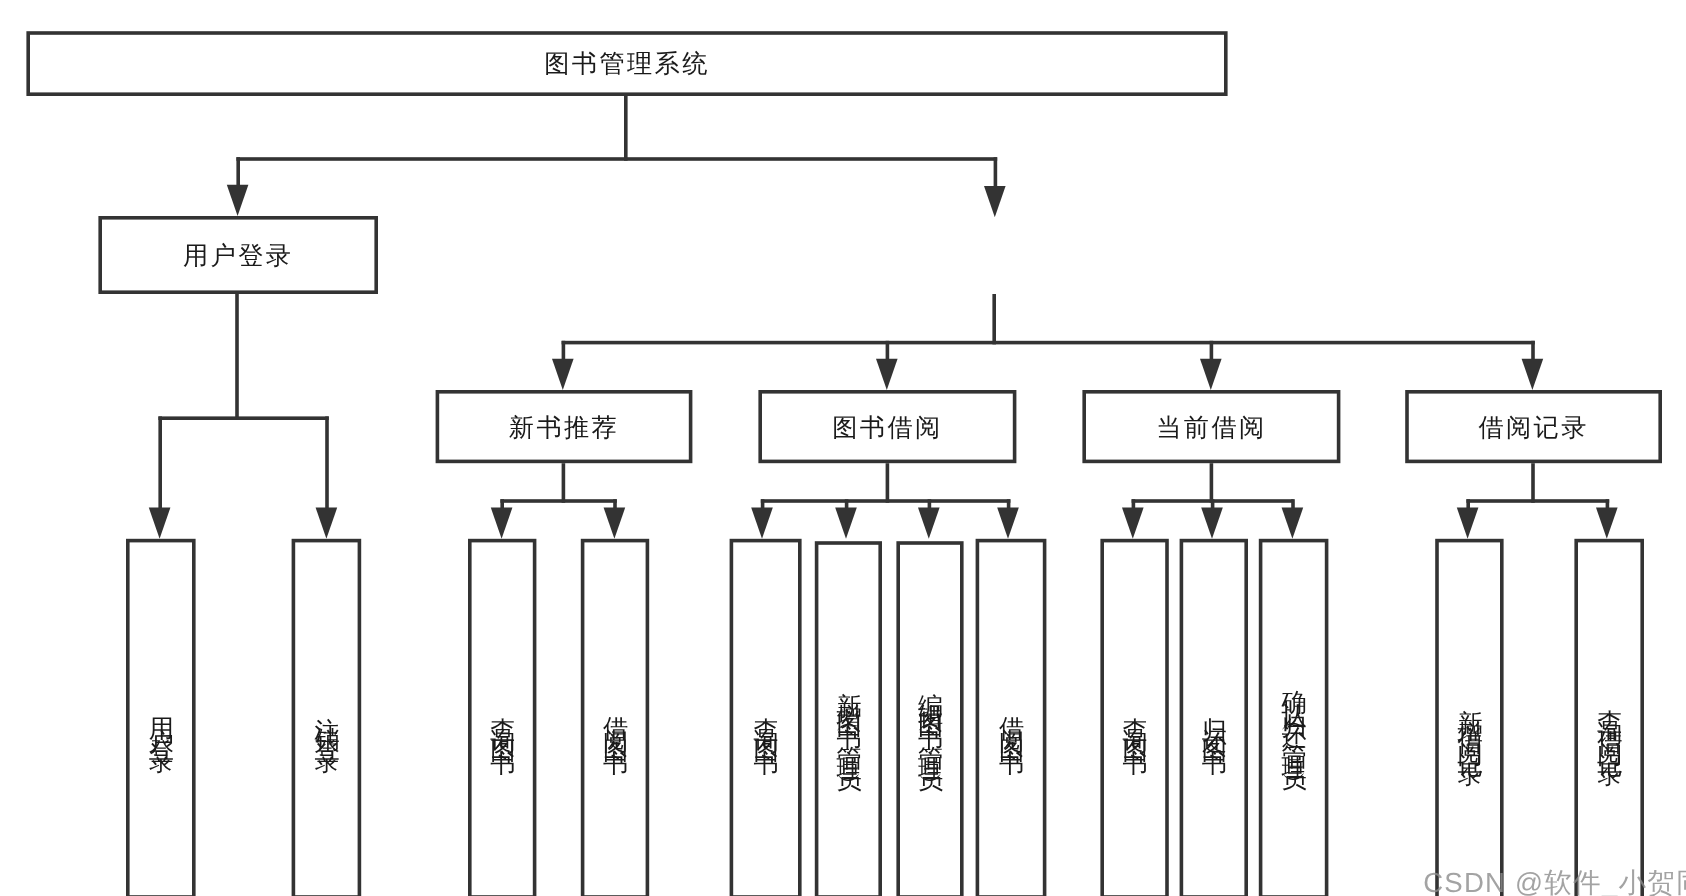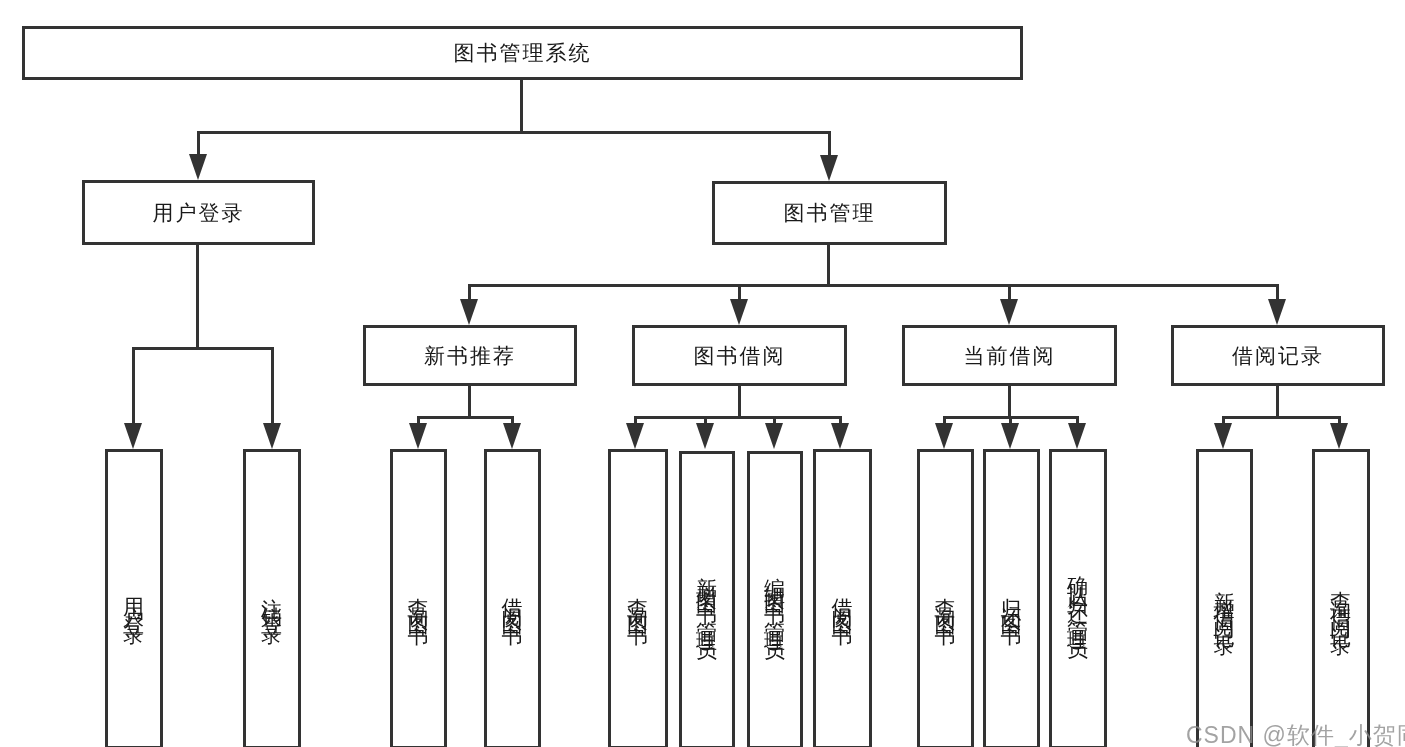--- a/index.html
+++ b/index.html
@@ -72,21 +72,20 @@
   <div class="box hbox" style="left:22px; top:14px; width:1001px; height:54px;">图书管理系统</div>
 
   <div class="vline" style="left:520px; top:68px; height:54px;"></div>
   <div class="hline" style="left:197px; top:119px; width:634px;"></div>
   <div class="vline" style="left:197px; top:119px; height:30px;"></div>
   <div class="arrow" style="left:189px; top:142px;"></div>
   <div class="vline" style="left:828px; top:119px; height:30px;"></div>
   <div class="arrow" style="left:820px; top:143px;"></div>
 
   <div class="box hbox" style="left:82px; top:168px; width:233px; height:65px;">用户登录</div>
-  <div class="box hbox" style="left:712px; top:169px; width:235px; height:64px;">图书管理</div>
 
   <div class="vline" style="left:196px; top:233px; height:105px;"></div>
   <div class="hline" style="left:132px; top:335px; width:142px;"></div>
   <div class="vline" style="left:132px; top:335px; height:80px;"></div>
   <div class="arrow" style="left:124px; top:411px;"></div>
   <div class="vline" style="left:271px; top:335px; height:80px;"></div>
   <div class="arrow" style="left:263px; top:411px;"></div>
 
   <div class="vline" style="left:827px; top:233px; height:42px;"></div>
   <div class="hline" style="left:468px; top:272px; width:811px;"></div>

